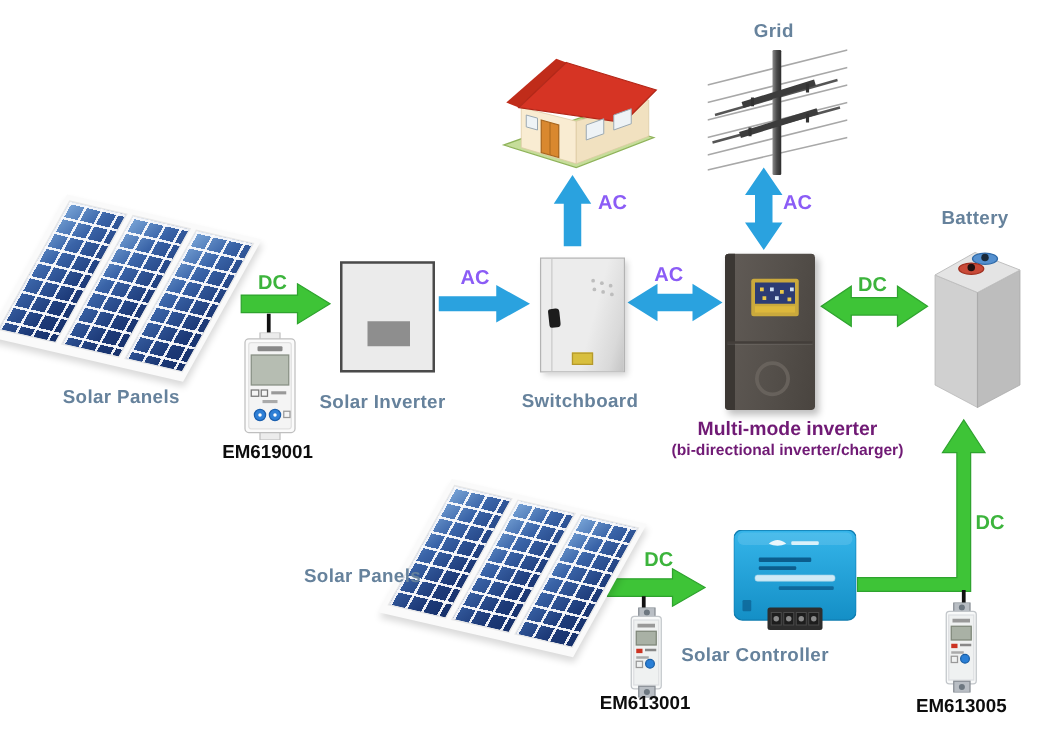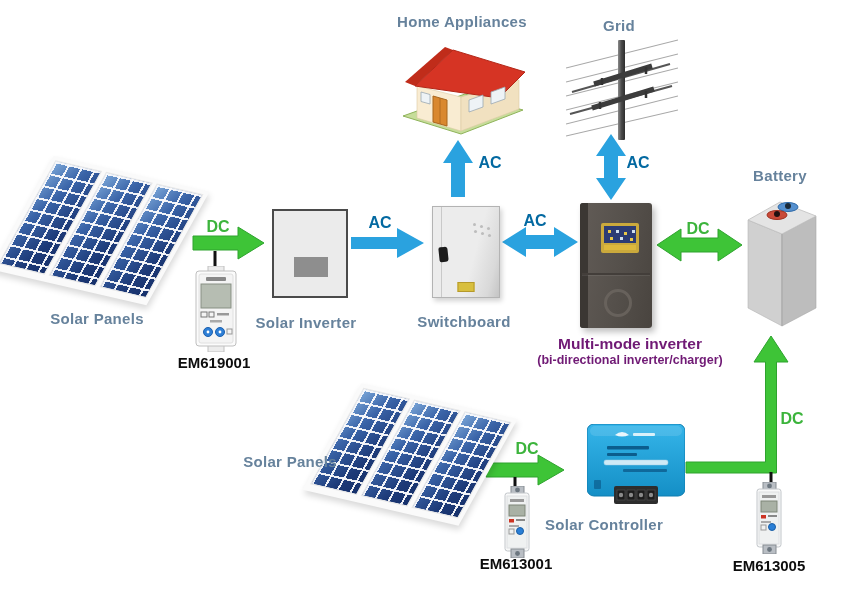--- a/index.html
+++ b/index.html
@@ -14,21 +14,21 @@
     font-weight:bold;font-size:15px;color:#66829c;white-space:nowrap;letter-spacing:.3px;
   }
   .mmlabel{position:absolute;transform:translate(-50%,-50%);font-weight:bold;color:#701a75;white-space:nowrap;}
   .mm1{font-size:15.5px;}
   .mm2{font-size:12.5px;}
   .emlabel{
     position:absolute;transform:translate(-50%,-50%);
     font-weight:bold;font-size:15px;color:#0d0d0d;white-space:nowrap;text-align:center;
   }
   .flow{position:absolute;transform:translate(-50%,-50%);font-weight:bold;font-size:16px;white-space:nowrap;}
-  .flow.ac{color:#0369a1;text-align:center;}
+  .flow.ac{color:#8b5cf6;text-align:center;}
   .flow.dc{color:#3cb43c;}
   
   .array{
     position:absolute;display:flex;gap:4px;padding:4px 4px 7px 4px;background:#fafafa;
     box-shadow:3px 4px 6px rgba(0,0,0,.15);
   }
   .array .panel{
     width:46px;
     background-image:
       repeating-linear-gradient(to right, rgba(250,250,252,.95) 0 2px, transparent 2px 13px),
@@ -251,21 +251,20 @@
     <rect x="7" y="19" width="16" height="11" fill="#a9b1a5" stroke="#7e8678"></rect>
     <rect x="7" y="33" width="5" height="3.5" fill="#cc3322"></rect>
     <rect x="14" y="33" width="9" height="2" fill="#888"></rect>
     <rect x="7" y="39" width="10" height="2" fill="#aaa"></rect>
     <rect x="7" y="43" width="5" height="5" fill="none" stroke="#999"></rect>
     <circle cx="18" cy="45" r="3.5" fill="#2a7fd6" stroke="#1a5fa6"></circle>
     <rect x="9" y="63" width="13" height="9" fill="#b9bec4" stroke="#878d93"></rect>
     <circle cx="15.5" cy="67.5" r="2.4" fill="#6d7780"></circle>
   </svg>
 
-  <div class="nlabel" style="left:462px;top:21px">Home Appliances</div>
   <div class="nlabel" style="left:619px;top:25px">Grid</div>
   <div class="nlabel" style="left:780px;top:175px">Battery</div>
   <div class="nlabel" style="left:97px;top:318px">Solar Panels</div>
   <div class="nlabel" style="left:306px;top:322px">Solar Inverter</div>
   <div class="nlabel" style="left:464px;top:321px">Switchboard</div>
   <div class="mmlabel mm1" style="left:630px;top:344px">Multi-mode inverter</div>
   <div class="mmlabel mm2" style="left:630px;top:360px">(bi-directional inverter/charger)</div>
   <div class="nlabel" style="left:290px;top:461px">Solar Panels</div>
   <div class="nlabel" style="left:604px;top:524px">Solar Controller</div>
 

